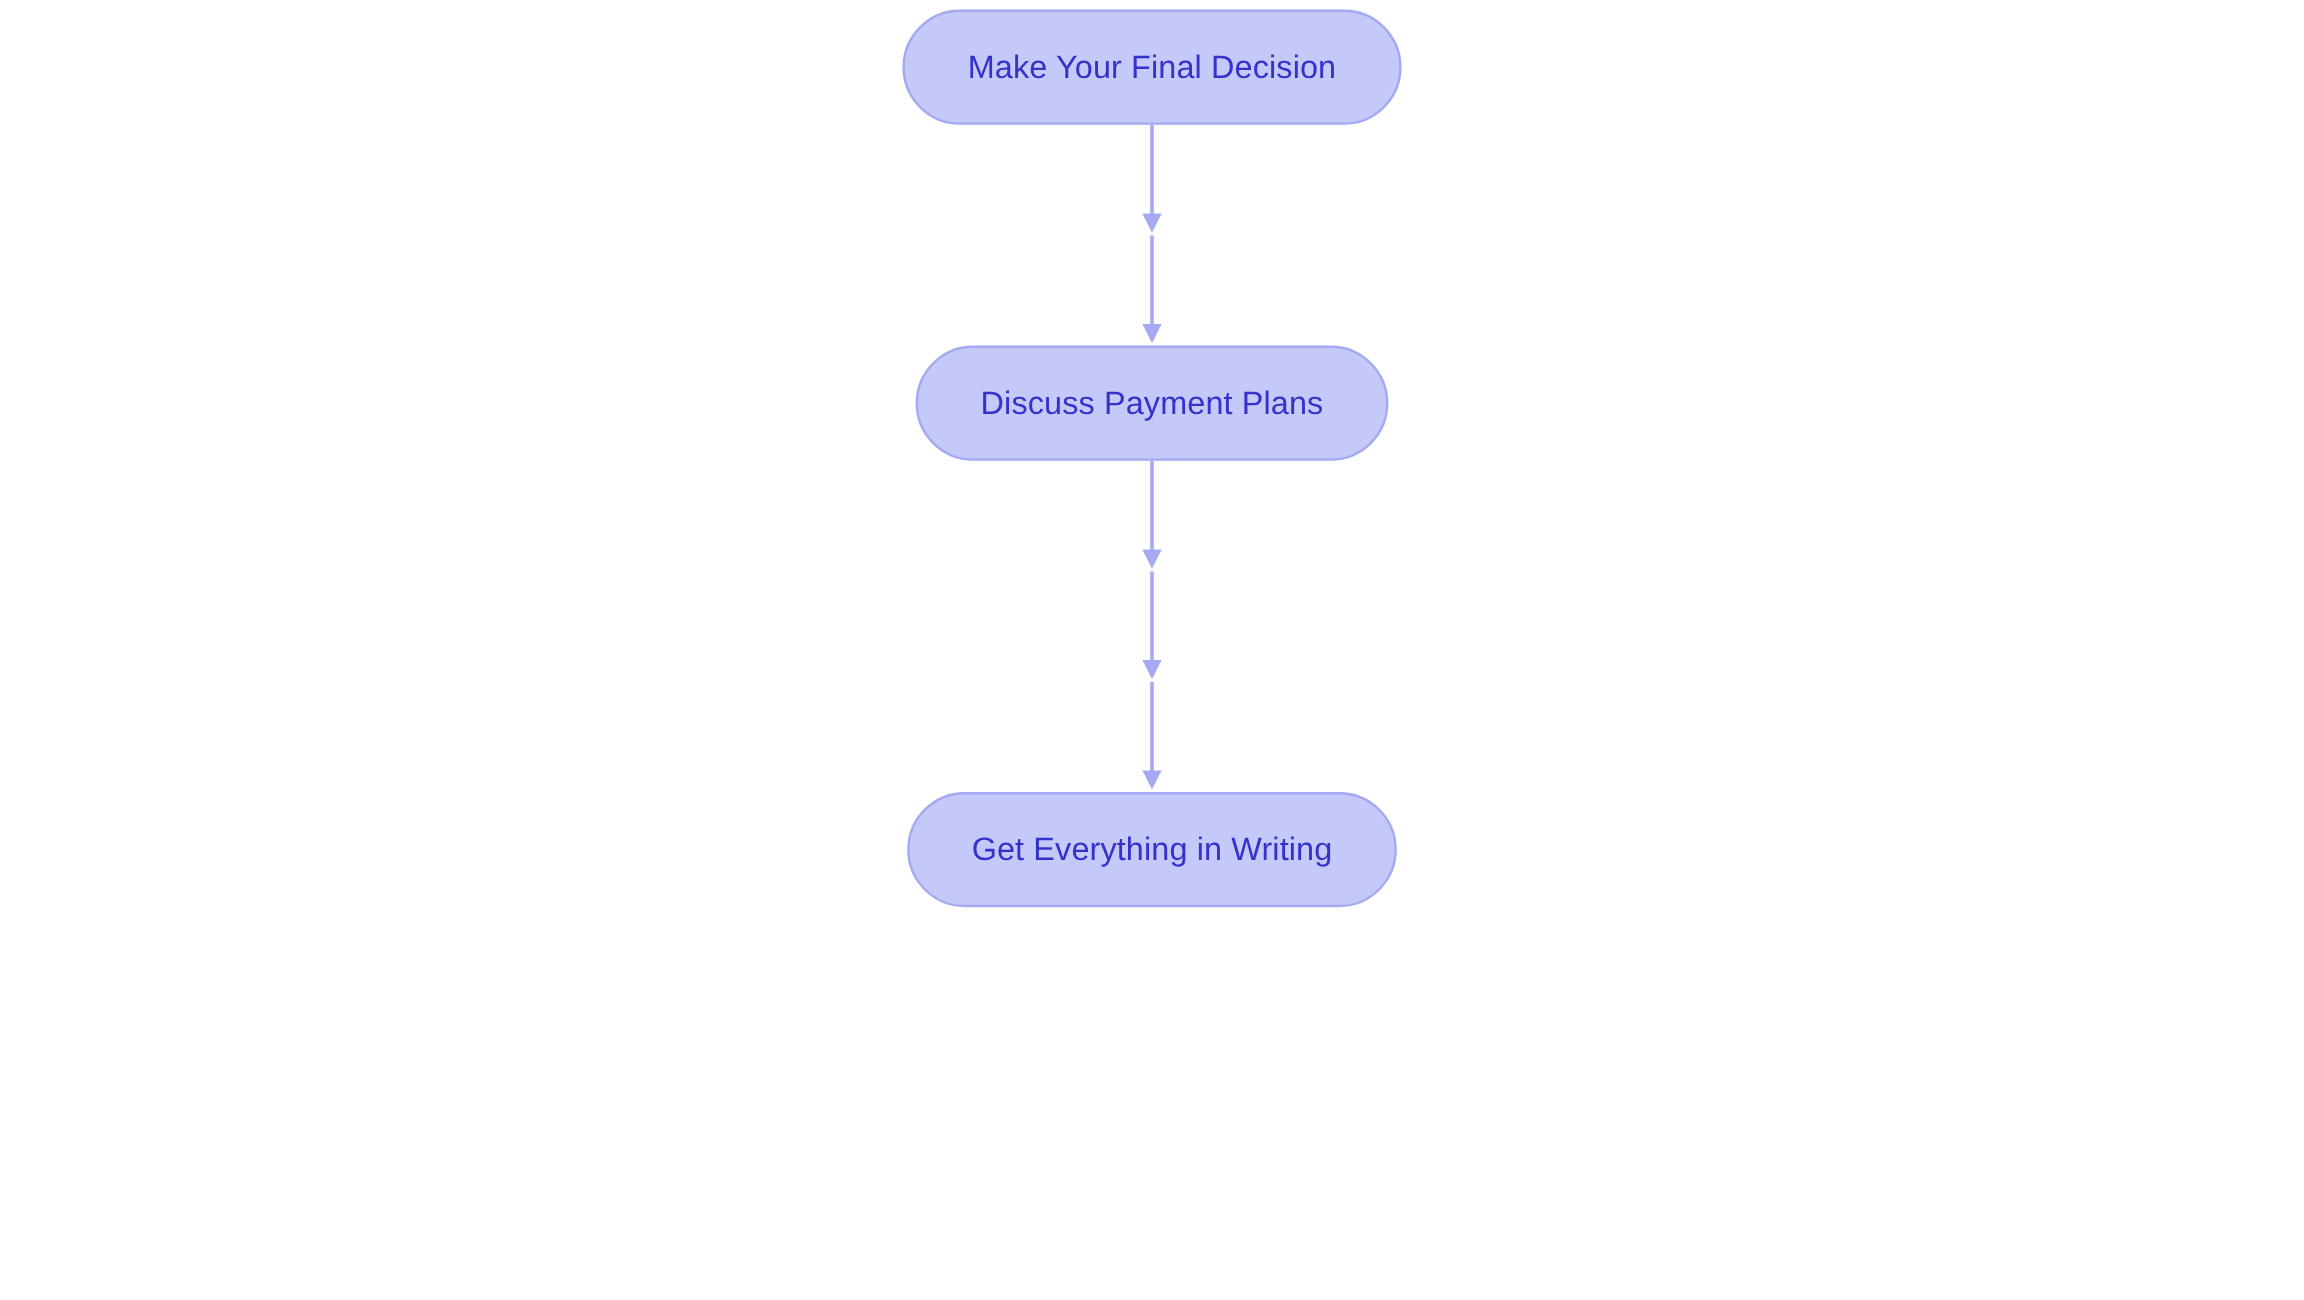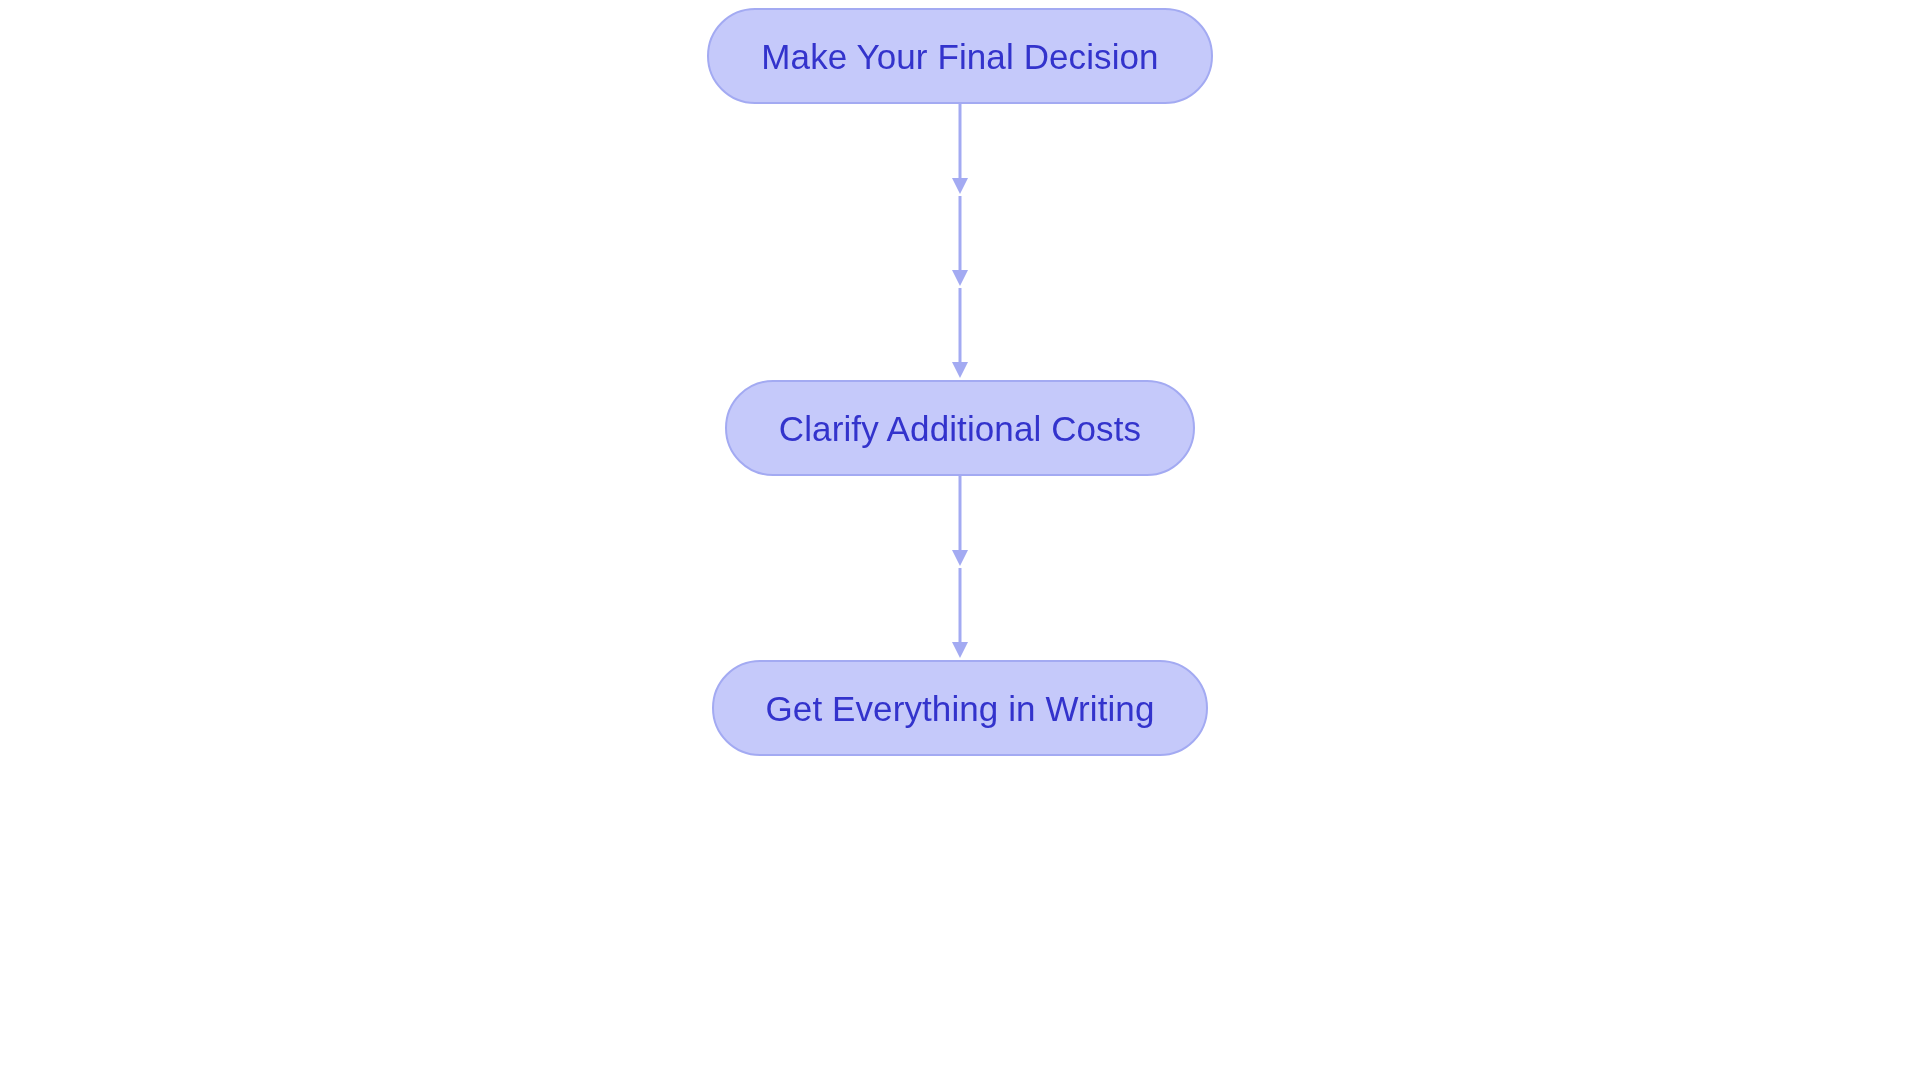--- a/index.html
+++ b/index.html
@@ -48,21 +48,21 @@
     display: flex;
     align-items: center;
     justify-content: center;
     padding: 0 52px;
     white-space: nowrap;
     user-select: none;
   }
 
   .node-label {
     color: #3333cc;
-    font-size: 35px;
+    font-size: 27px;
     font-family: "Liberation Sans", sans-serif;
   }
 
   .connector {
     width: 24px;
     height: 92px;
     display: block;
     flex: 0 0 auto;
   }
 </style>
@@ -80,29 +80,29 @@
       <line x1="12" y1="0" x2="12" y2="76" stroke="#a3aaf2" stroke-width="3"></line>
       <polygon points="12,90 4,74 20,74" fill="#a3aaf2"></polygon>
     </svg>
 
 
     <svg class="connector" viewBox="0 0 24 92" aria-hidden="true">
       <line x1="12" y1="0" x2="12" y2="76" stroke="#a3aaf2" stroke-width="3"></line>
       <polygon points="12,90 4,74 20,74" fill="#a3aaf2"></polygon>
     </svg>
 
+    <div class="node">
+      <span class="node-label">Discuss Payment Plans</span>
+    </div>
 
     <svg class="connector" viewBox="0 0 24 92" aria-hidden="true">
       <line x1="12" y1="0" x2="12" y2="76" stroke="#a3aaf2" stroke-width="3"></line>
       <polygon points="12,90 4,74 20,74" fill="#a3aaf2"></polygon>
     </svg>
 
-    <div class="node">
-      <span class="node-label">Clarify Additional Costs</span>
-    </div>
 
     <svg class="connector" viewBox="0 0 24 92" aria-hidden="true">
       <line x1="12" y1="0" x2="12" y2="76" stroke="#a3aaf2" stroke-width="3"></line>
       <polygon points="12,90 4,74 20,74" fill="#a3aaf2"></polygon>
     </svg>
 
 
     <svg class="connector" viewBox="0 0 24 92" aria-hidden="true">
       <line x1="12" y1="0" x2="12" y2="76" stroke="#a3aaf2" stroke-width="3"></line>
       <polygon points="12,90 4,74 20,74" fill="#a3aaf2"></polygon>

